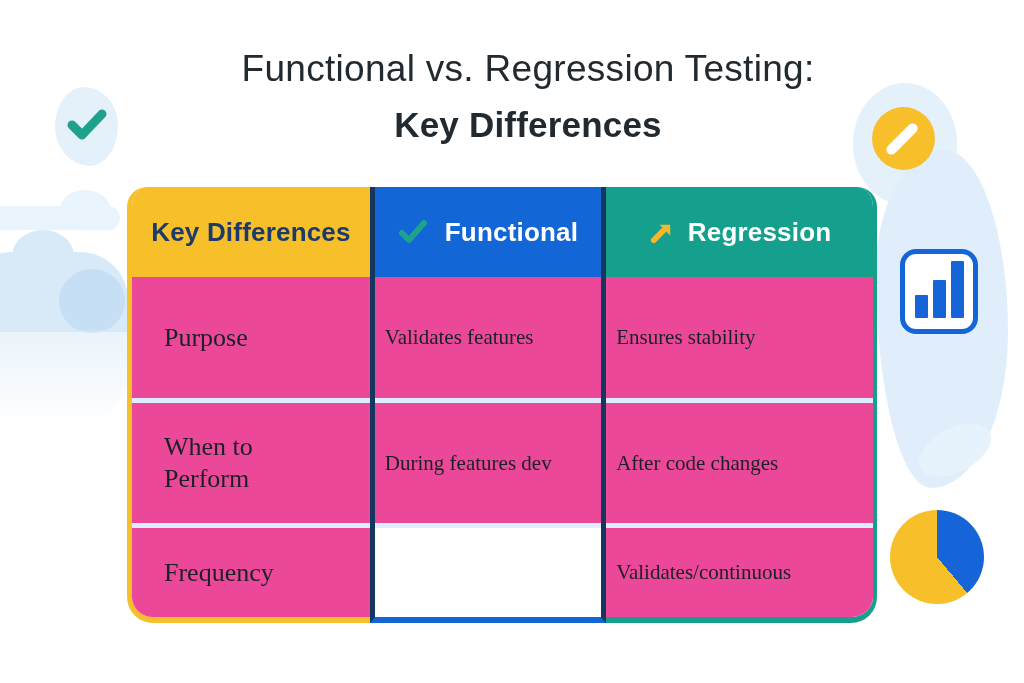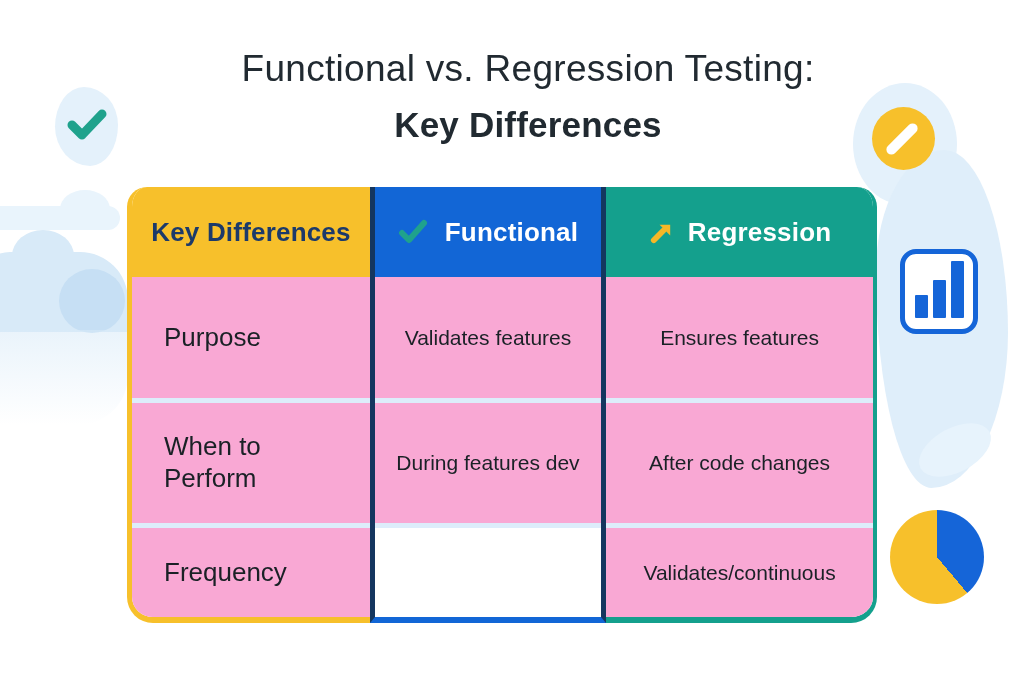--- a/index.html
+++ b/index.html
@@ -53,27 +53,27 @@
     border-bottom:6px solid #1266d6; }
   .col-reg { width:280px; border-right:4px solid #14a08d; border-bottom:6px solid #14a08d;
     border-radius:0 20px 26px 0; overflow:hidden; }
 
   .cell-head { height:90px; flex:0 0 90px; display:flex; align-items:center; justify-content:center;
     gap:13px; font-weight:700; font-size:26px; letter-spacing:.2px; }
   .col-key .cell-head { background:#f7c02b; color:#1c3a6a; }
   .col-func .cell-head { background:#1266d6; color:#ffffff;gap:17px; }
   .col-reg .cell-head { background:#14a08d; color:#ffffff; }
 
-  .cell { display:flex; align-items:center; border-bottom:5px solid #ddedfb; color:#1a2126; background:#f9a8d4; }
+  .cell { display:flex; align-items:center; border-bottom:5px solid #ddedfb; color:#1a2126; background:#ec4899;font-family:Liberation Serif, serif; }
   .cell.r1 { height:121px; flex:0 0 121px; }
   .cell.r2 { height:120px; flex:0 0 120px; }
   .cell.r3 { flex:1; border-bottom:none; }
   .key-cell { justify-content:flex-start; padding-left:32px; font-size:26px; line-height:1.22; }
   .key-cell span { max-width:150px; }
-  .val-cell { justify-content:center; text-align:center; font-size:21px; padding:0 10px; }
+  .val-cell { text-align:center; font-size:21px; padding:0 10px; }
 
   .hdr-icon { flex:0 0 auto; display:flex; }
 </style>
 </head>
 <body>
 
 <div class="canvas">
 
   <div class="deco cloud-a-bump"></div>
   <div class="deco cloud-a"></div>
@@ -149,21 +149,21 @@
       <div class="cell-head">
         <span class="hdr-icon">
           <svg width="27" height="27" viewBox="0 0 28 28">
             <path d="M6 22 L16 12" fill="none" stroke="#f6b827" stroke-width="6" stroke-linecap="round"></path>
             <path d="M12 6 L23 6 L23 17 Z" fill="#f6b827"></path>
           </svg>
         </span>
         <span>Regression</span>
       </div>
       <div class="cell r1 val-cell">
-        <span>Ensures features</span>
+        <span>Ensures stability</span>
       </div>
       <div class="cell r2 val-cell">
         <span>After code changes</span>
       </div>
       <div class="cell r3 val-cell">
         <span>Validates/continuous</span>
       </div>
     </div>
 
   </div>

